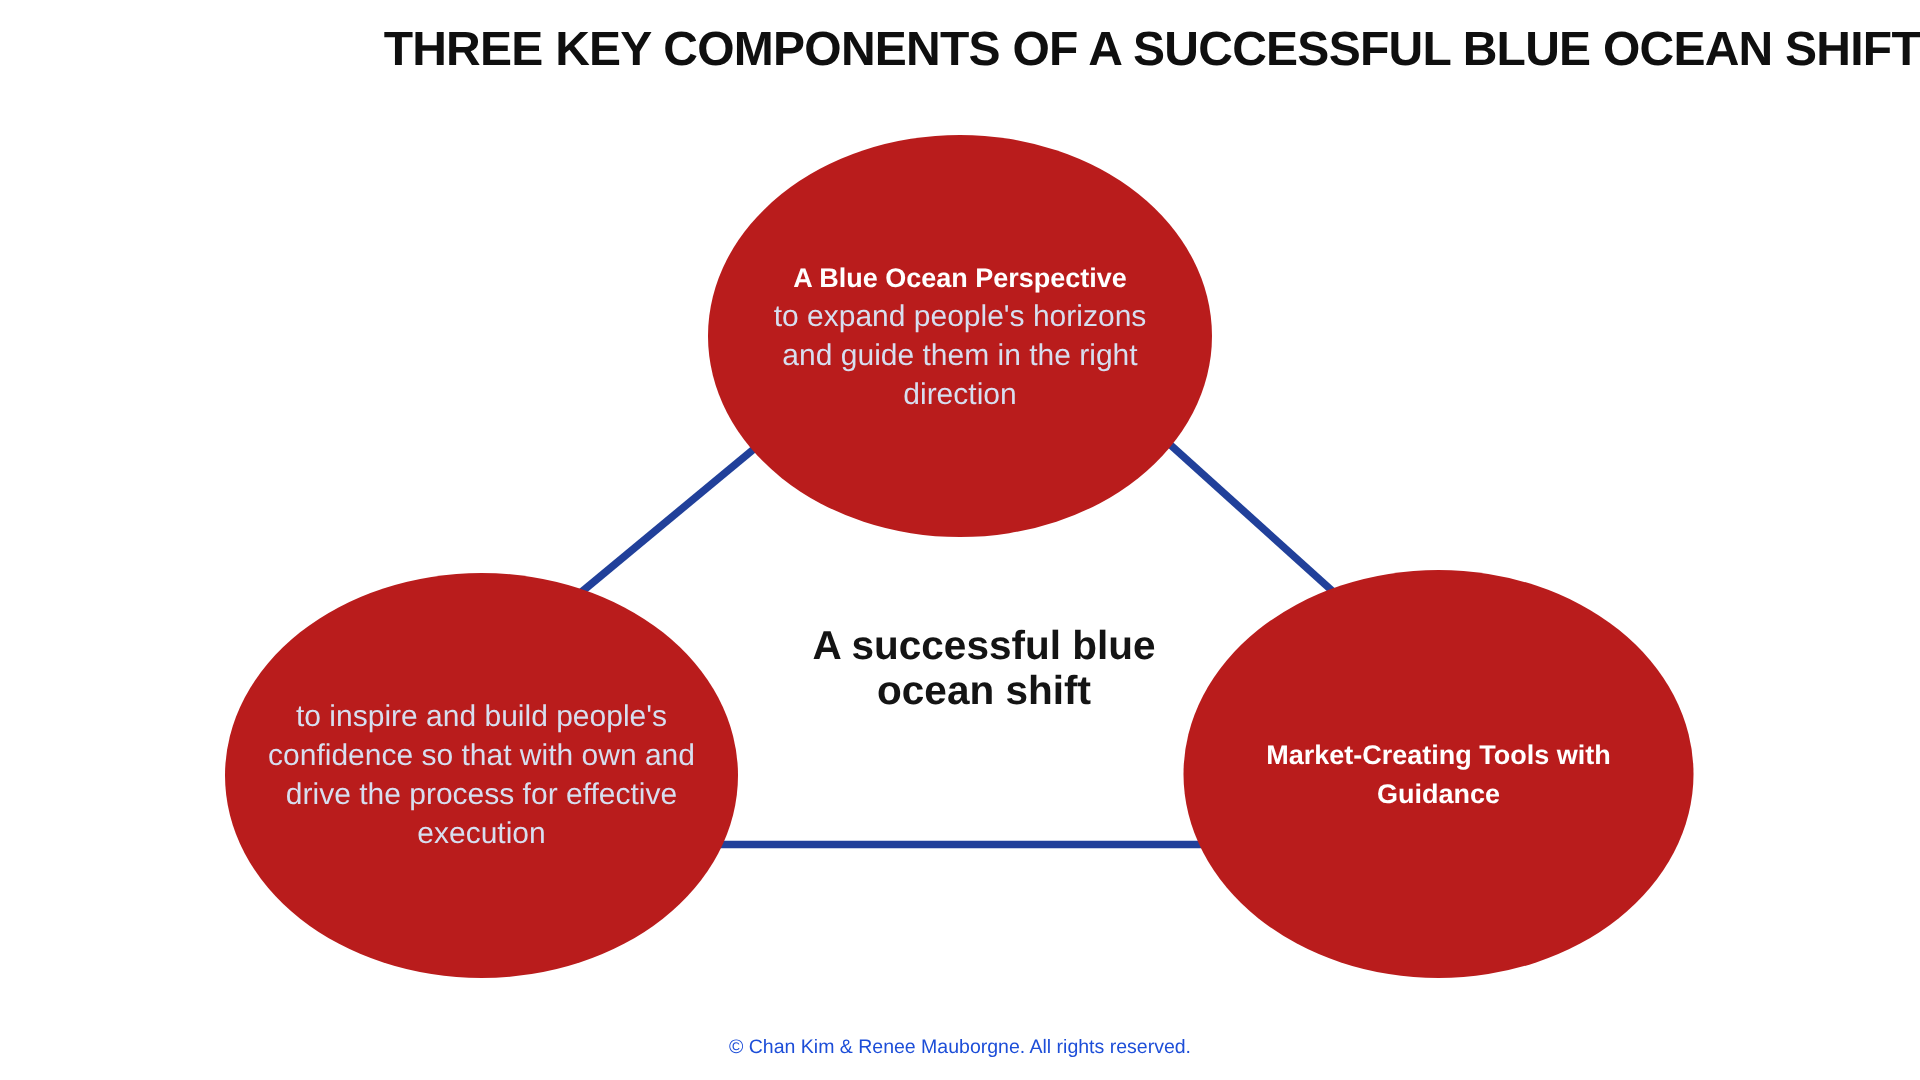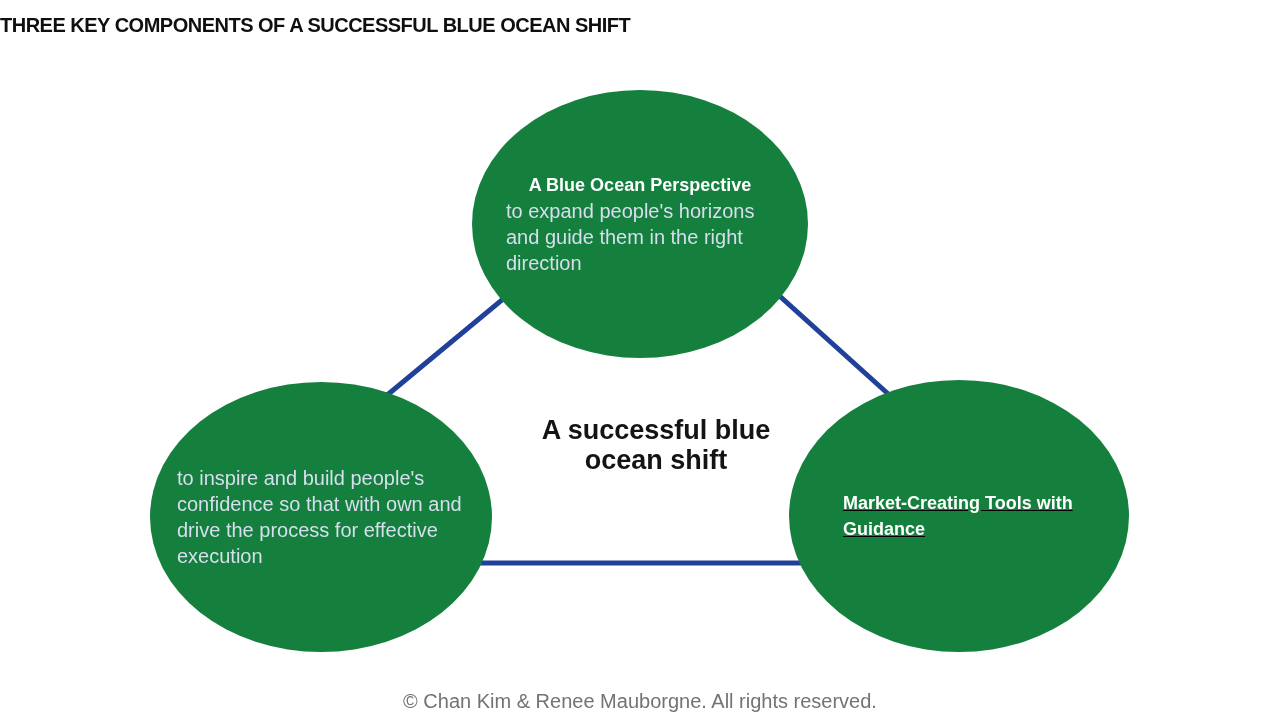--- a/index.html
+++ b/index.html
@@ -13,47 +13,48 @@
     width: 1280px;
     height: 720px;
     background: #ffffff;
     overflow: hidden;
   }
   .title {
     position: absolute;
     left: 0;
     top: 14px;
     width: 1280px;
-    text-align: left;
-    font-size: 20px;
+    text-align: right;
+    font-size: 32px;
     font-weight: 800;
     letter-spacing: -0.5px;
     color: #0f0f0f;
   }
   .connector-svg {
     position: absolute;
     left: 0;
     top: 0;
     width: 1280px;
     height: 720px;
     z-index: 1;
   }
   .ellipse {
     position: absolute;
     border-radius: 50%;
-    background: #15803d;
+    background: #b91c1c;
     z-index: 2;
     display: flex;
     flex-direction: column;
     align-items: center;
     justify-content: center;
+    text-align: center;
   }
   .ellipse-top   { left: 472px; top:  90px; width: 336px; height: 268px; padding: 0; }
   .ellipse-left  { left: 150px; top: 382px; width: 342px; height: 270px; }
-  .ellipse-right { left: 789px; top: 380px; width: 340px; height: 272px; text-decoration: underline; }
+  .ellipse-right { left: 789px; top: 380px; width: 340px; height: 272px; }
   .node-heading {
     font-size: 18px;
     line-height: 26px;
     font-weight: bold;
     color: #ffffff;
   }
   .node-body {
     font-size: 20px;
     line-height: 26px;
     color: #d7deef;
@@ -75,22 +76,22 @@
     font-weight: bold;
     color: #141414;
     z-index: 3;
   }
   .footer {
     position: absolute;
     left: 0;
     top: 690px;
     width: 1280px;
     text-align: center;
-    font-size: 20px;
-    color: #737373;
+    font-size: 13px;
+    color: #1d4ed8;
   }
 </style>
 </head>
 <body>
 
 <div class="canvas">
 
   <div class="title">THREE KEY COMPONENTS OF A SUCCESSFUL BLUE OCEAN SHIFT</div>
 
   <svg class="connector-svg" viewBox="0 0 1280 720" xmlns="http://www.w3.org/2000/svg">

